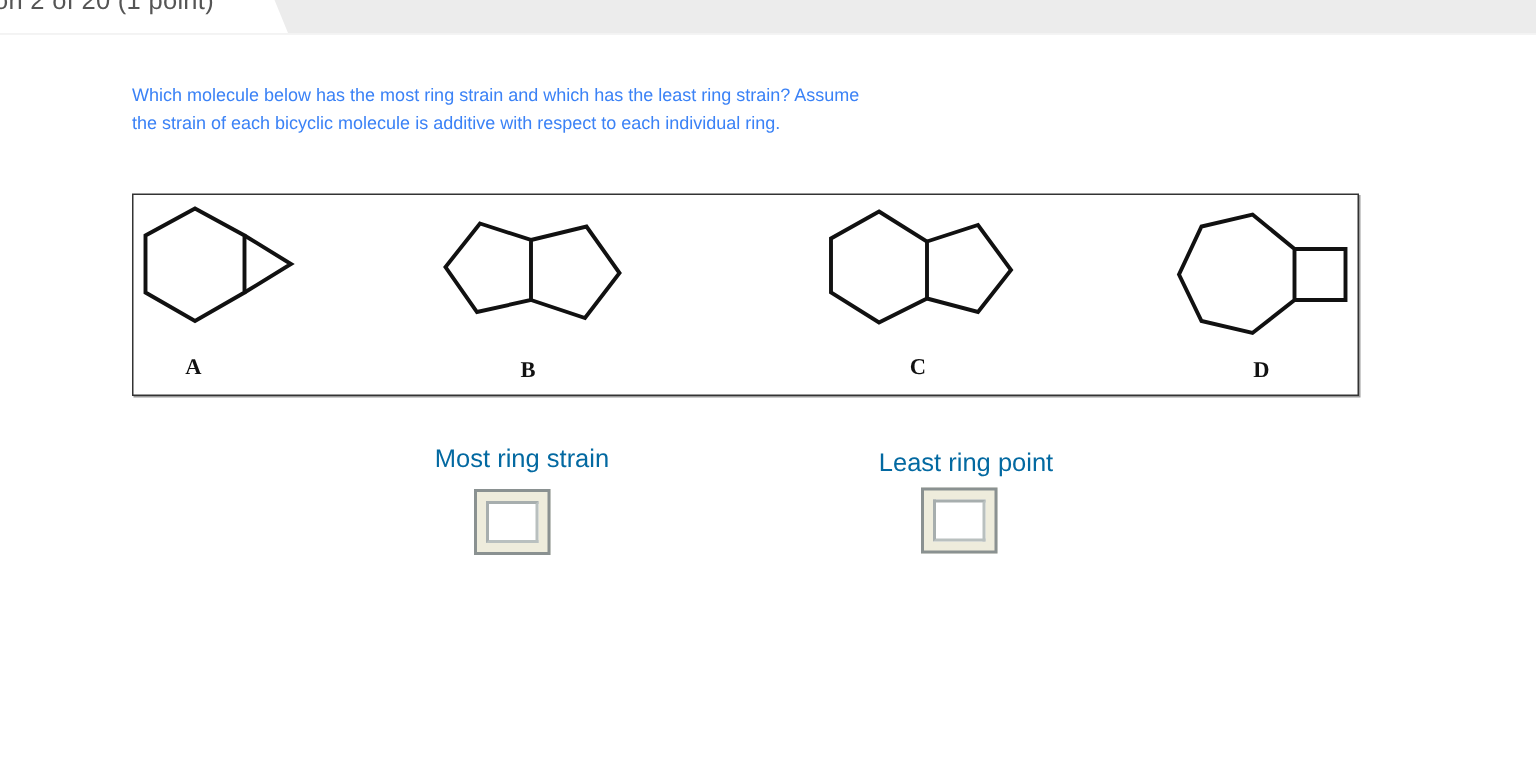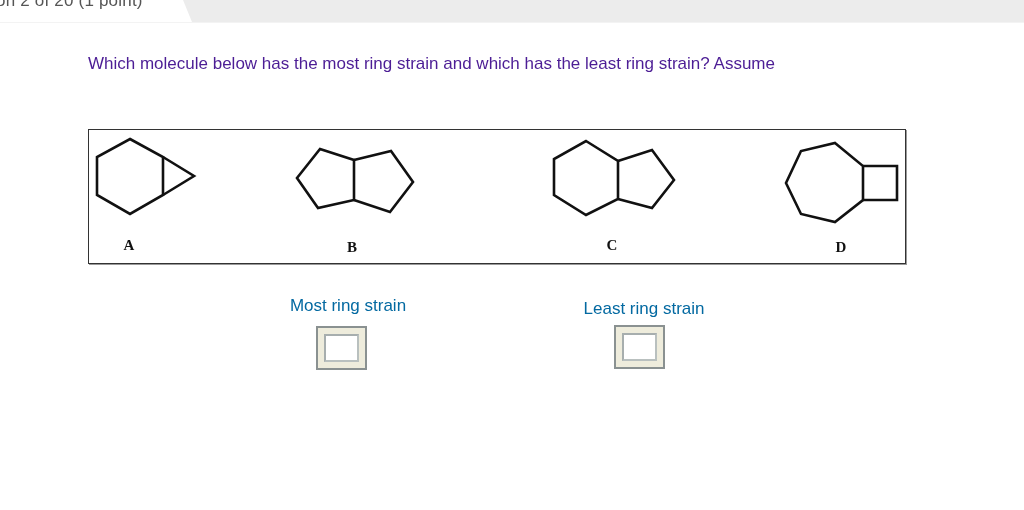--- a/index.html
+++ b/index.html
@@ -19,21 +19,21 @@
     background: #ffffff;
     clip-path: polygon(0 0, 183px 0, 192px 22px, 0 22px);
   }
   .tab-title {
     position: absolute; left: -8px; top: -9px;
     font-size: 17px; color: #555555; white-space: nowrap;
     letter-spacing: 0.2px;
   }
   .question {
     position: absolute; left: 88px; top: 54px; width: 860px;
-    font-size: 17px; line-height: 19px; color: #4c1d95;
+    font-size: 12px; line-height: 19px; color: #3b82f6;
   }
   .question p { margin: 0; }
   .mol-box {
     position: absolute; left: 88px; top: 129px; width: 816px; height: 133px;
     border: 1.5px solid #333333;
     box-shadow: 1px 1px 0 #999;
   }
   .mol-svg { position: absolute; left: 0; top: 0; }
   .mol-label {
     position: absolute; font-family: "Liberation Serif", serif; font-weight: bold;
@@ -60,20 +60,21 @@
 <body>
 
 <div class="topbar">
   <div class="tab">
     <span class="tab-title">ion 2 of 20 (1 point)</span>
   </div>
 </div>
 
 <div class="question">
   <p>Which molecule below has the most ring strain and which has the least ring strain?  Assume</p>
+  <p>the strain of each bicyclic molecule is additive with respect to each individual ring.</p>
 </div>
 
 <div class="mol-box"></div>
 
 <svg class="mol-svg" width="1024" height="510">
   <g fill="none" stroke="#111111" stroke-width="2.6" stroke-linejoin="miter">
 
     <g>
       <polygon points="130,139 163,157 163,195 130,214 97,195 97,157"></polygon>
       <polyline points="163,157 194,176 163,195"></polyline>
@@ -99,16 +100,16 @@
 <span class="mol-label" style="left:129px; top:237px;">A</span>
 <span class="mol-label" style="left:352px; top:239px;">B</span>
 <span class="mol-label" style="left:612px; top:237px;">C</span>
 <span class="mol-label" style="left:841px; top:239px;">D</span>
 
 <span class="answer-label" style="left:348px; top:296px;">Most ring strain</span>
 <div class="drop-box" style="left:316px; top:326px;">
   <div class="drop-inner"></div>
 </div>
 
-<span class="answer-label" style="left:644px; top:299px;">Least ring strain</span>
+<span class="answer-label" style="left:644px; top:299px;">Least ring point</span>
 <div class="drop-box" style="left:614px; top:325px;">
   <div class="drop-inner"></div>
 </div>
 
 </body></html>

